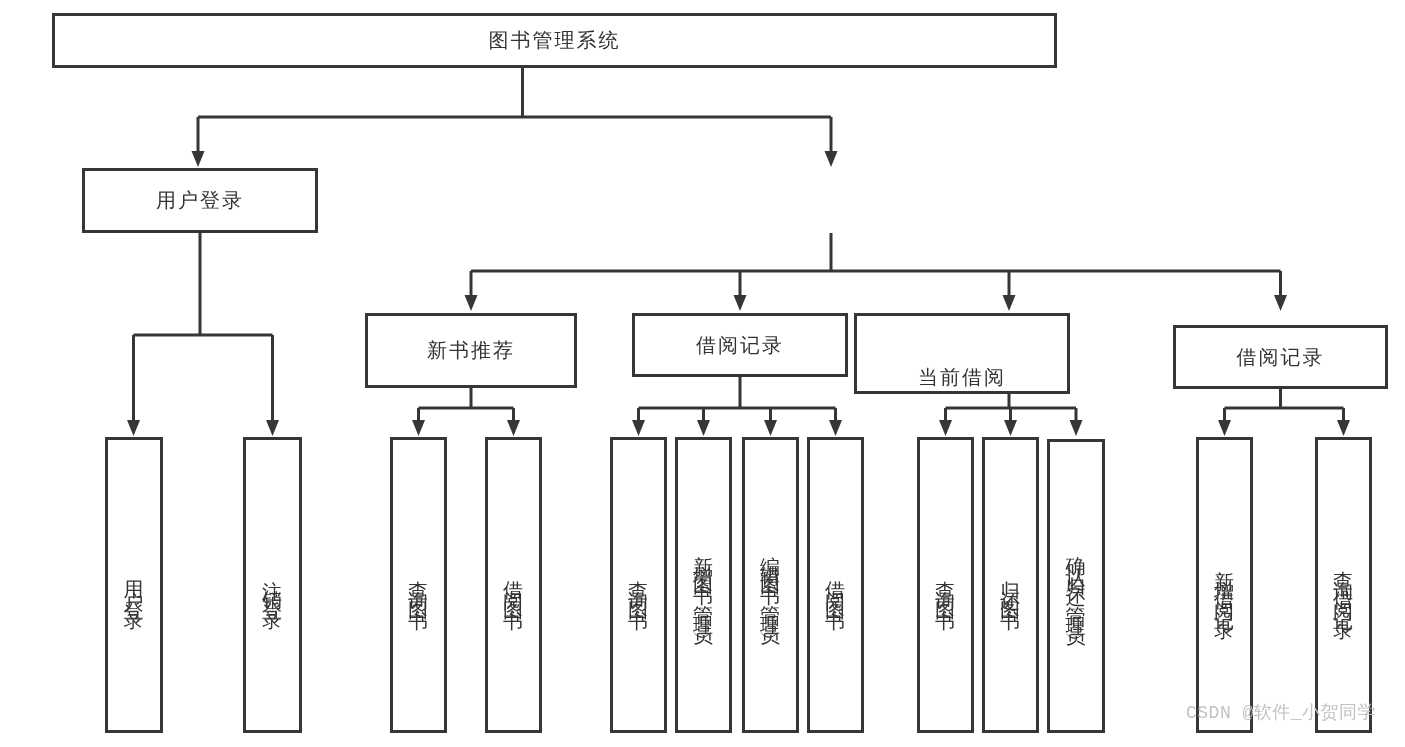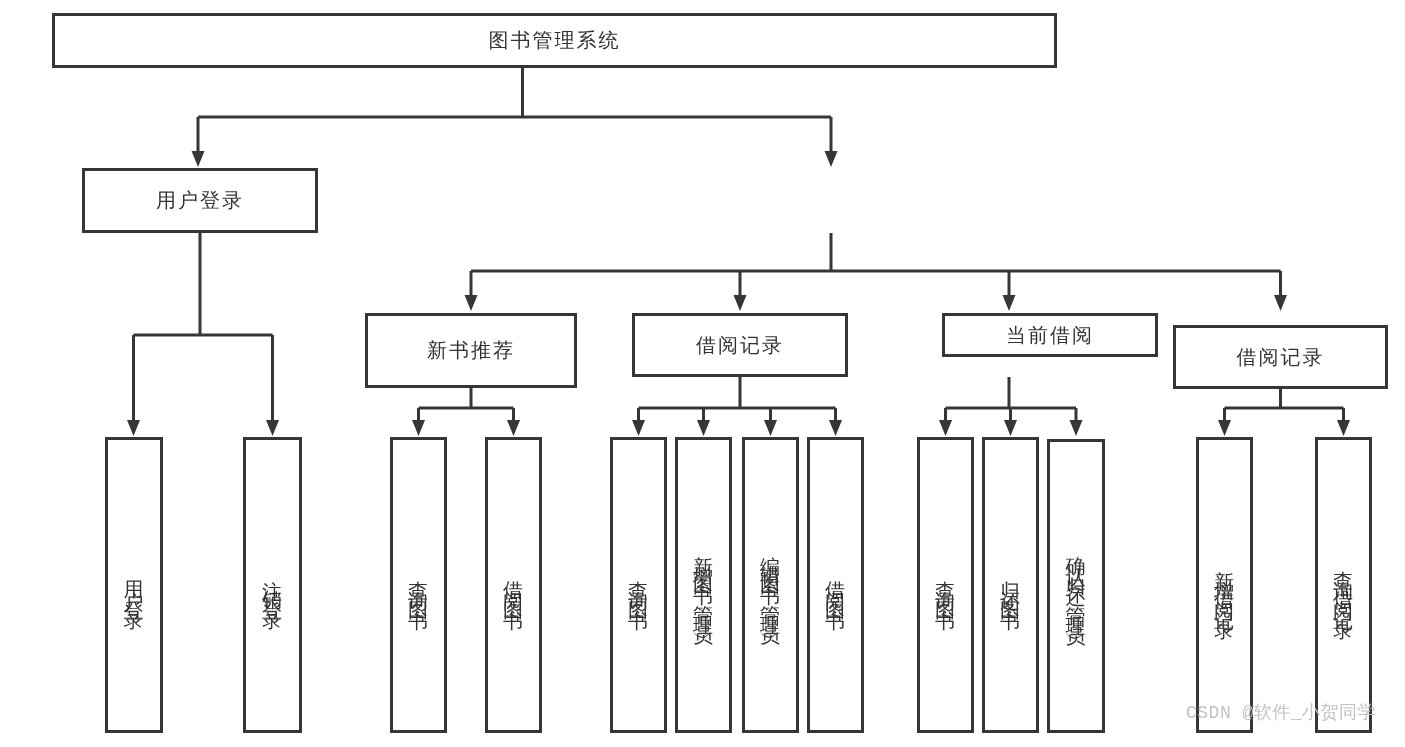--- a/index.html
+++ b/index.html
@@ -111,21 +111,21 @@
   <div class="node hnode" style="left:82px; top:168px; width:236px; height:65px;">
     <span>用户登录</span>
   </div>
 
   <div class="node hnode" style="left:365px; top:313px; width:212px; height:75px;">
     <span>新书推荐</span>
   </div>
   <div class="node hnode" style="left:632px; top:313px; width:216px; height:64px;">
     <span>借阅记录</span>
   </div>
-  <div class="node hnode" style="left:942px; top:313px; width:216px; height:44px;">
+  <div class="node hnode" style="left:854px; top:313px; width:216px; height:81px;align-items:flex-end;">
     <span>当前借阅</span>
   </div>
   <div class="node hnode" style="left:1173px; top:313px; width:215px; height:64px;margin-top:12px;">
     <span>借阅记录</span>
   </div>
 
   <div class="node vnode" style="left:105px; top:437px; width:58px; height:296px;">
     <span>用户登录</span>
   </div>
   <div class="node vnode" style="left:243px; top:437px; width:59px; height:296px;">

